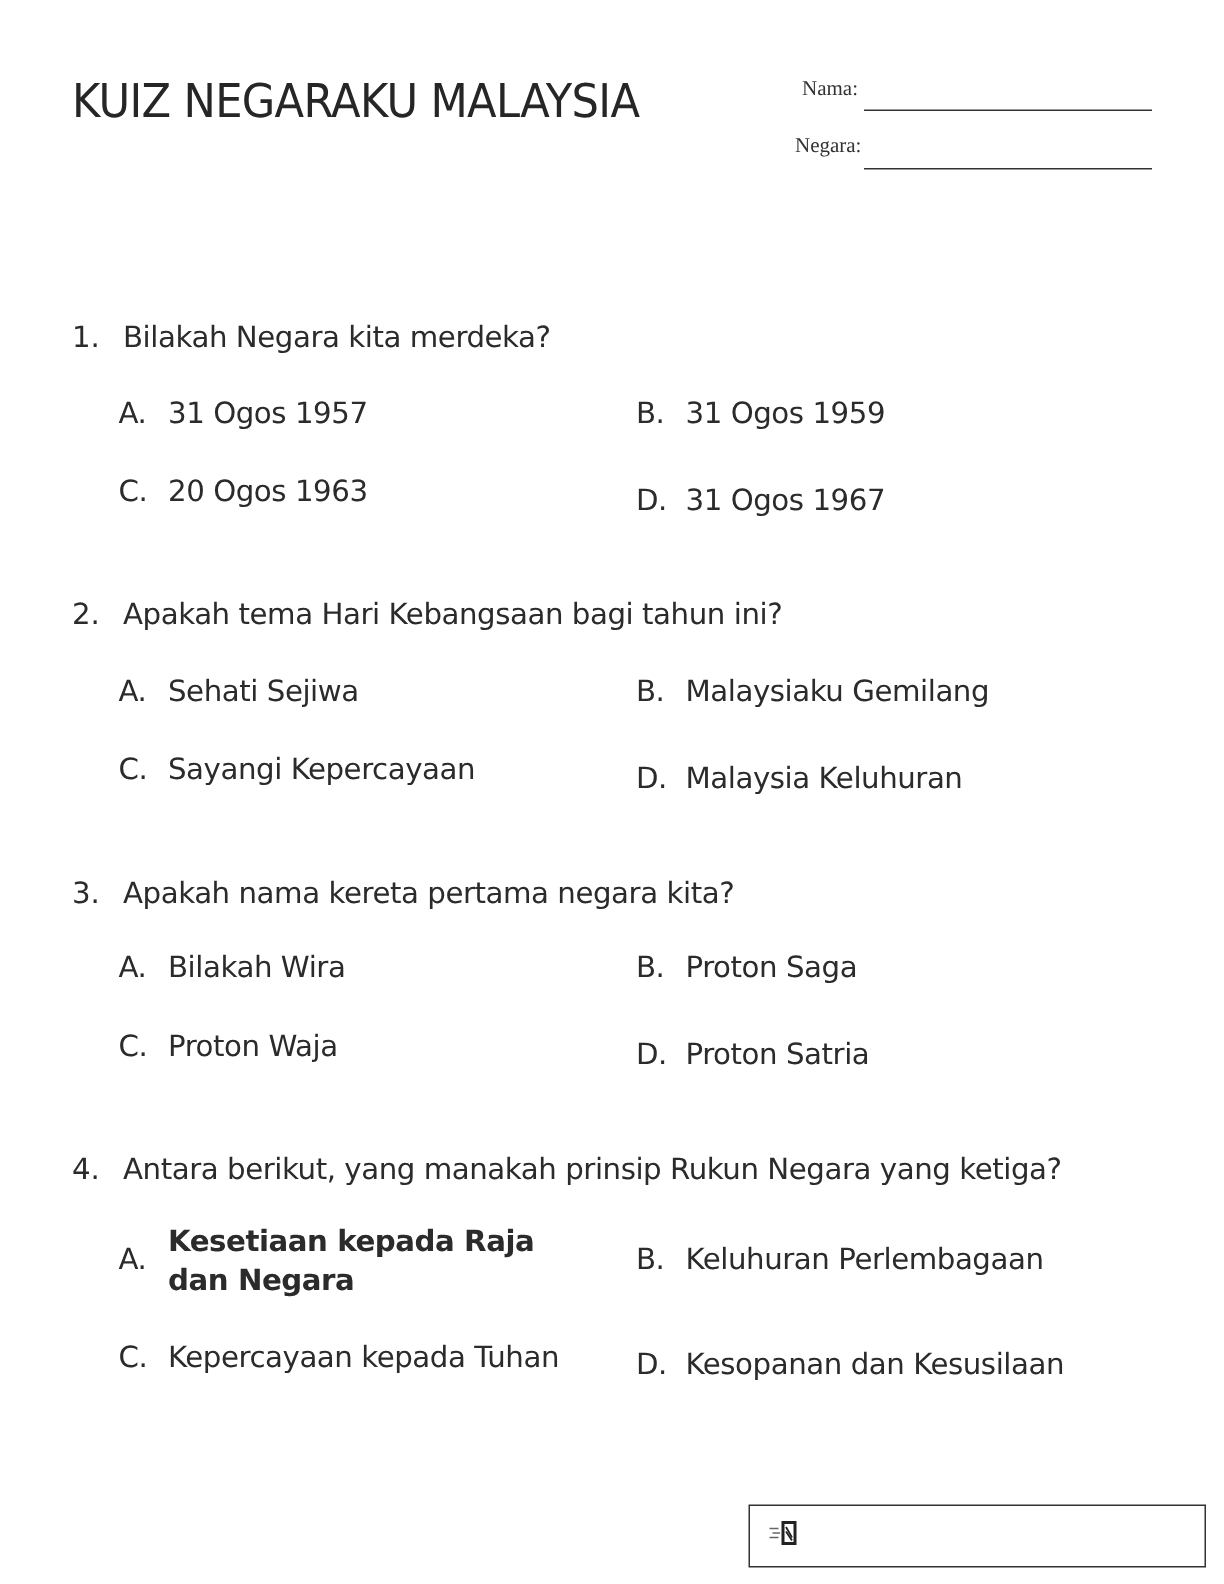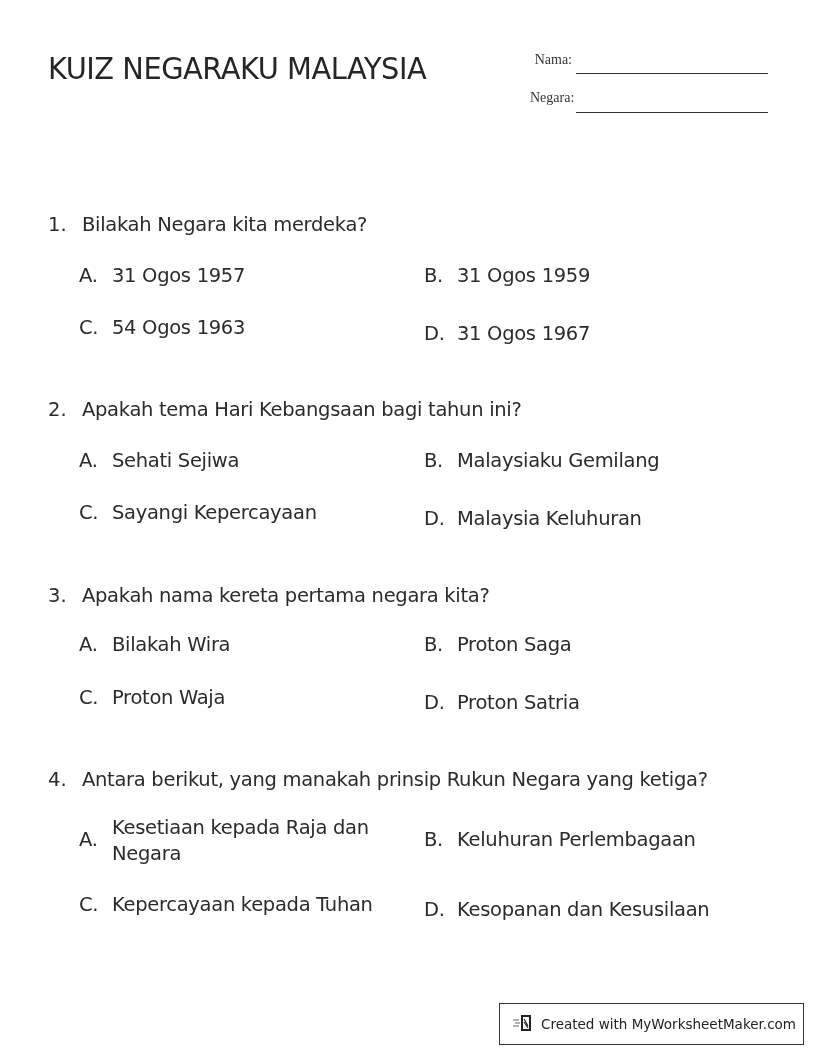--- a/index.html
+++ b/index.html
@@ -20,21 +20,21 @@
   .f-nama .line { top: 21px; }
   .f-kelas { top: 90px; left: 530px; }
   .f-kelas .line { top: 22px; left: 46px; }
 
   .q { position: absolute; left: 48px; width: 740px; font-size: 19.5px; color: #2b2b2b; }
   .q .num { position: absolute; left: 0; top: 0; }
   .q .text { position: absolute; left: 34px; top: 0; white-space: nowrap; letter-spacing: -0.3px; text-align: right; }
   .opt { position: absolute; font-size: 19.5px; color: #2b2b2b; letter-spacing: -0.3px; }
   .opt .letter { position: absolute; left: 0; top: 0; }
   .opt .val { position: absolute; left: 33px; top: 0; white-space: nowrap; }
-  .opt.wrap .val { white-space: normal; width: 270px; line-height: 26px; }
+  .opt.wrap .val { white-space: normal; width: 270px; line-height: 26px; font-weight: bold; }
   .opt.wrap .letter { top: 13px; }
 
   .footer {
     position: absolute; left: 499px; top: 1003px; width: 305px; height: 42px;
     border: 1.3px solid #333; box-sizing: border-box;
     display: flex; align-items: center; padding-left: 12px;
     font-size: 13.5px; color: #222;
   }
   .footer svg { margin-right: 7px; }
 </style>
@@ -59,21 +59,21 @@
 <div class="opt" style="left:79px;top:264px">
   <span class="letter">A.</span>
   <span class="val">31 Ogos 1957</span>
 </div>
 <div class="opt" style="left:424px;top:264px">
   <span class="letter">B.</span>
   <span class="val">31 Ogos 1959</span>
 </div>
 <div class="opt" style="left:79px;top:316px">
   <span class="letter">C.</span>
-  <span class="val">54 Ogos 1963</span>
+  <span class="val">20 Ogos 1963</span>
 </div>
 <div class="opt" style="left:424px;top:322px">
   <span class="letter">D.</span>
   <span class="val">31 Ogos 1967</span>
 </div>
 
 <div class="q" style="top:398px">
   <span class="num">2.</span>
   <span class="text">Apakah tema Hari Kebangsaan bagi tahun ini?</span>
 </div>
@@ -141,14 +141,13 @@
     <svg width="22" height="20" viewBox="0 0 22 20">
       <line x1="1" y1="7" x2="7" y2="7" stroke="#666" stroke-width="1"></line>
       <line x1="3" y1="10" x2="8" y2="10" stroke="#666" stroke-width="1"></line>
       <line x1="1" y1="13" x2="7" y2="13" stroke="#666" stroke-width="1"></line>
       <rect x="9" y="2" width="10" height="16" fill="#222"></rect>
       <rect x="11" y="4" width="6" height="12" fill="#fff"></rect>
       <line x1="12" y1="6" x2="16" y2="13" stroke="#222" stroke-width="1.2"></line>
       <line x1="12" y1="9" x2="16" y2="15" stroke="#222" stroke-width="1.2"></line>
     </svg>
   </span>
-  <span>Created with MyWorksheetMaker.com</span>
 </div>
 
 </body></html>

